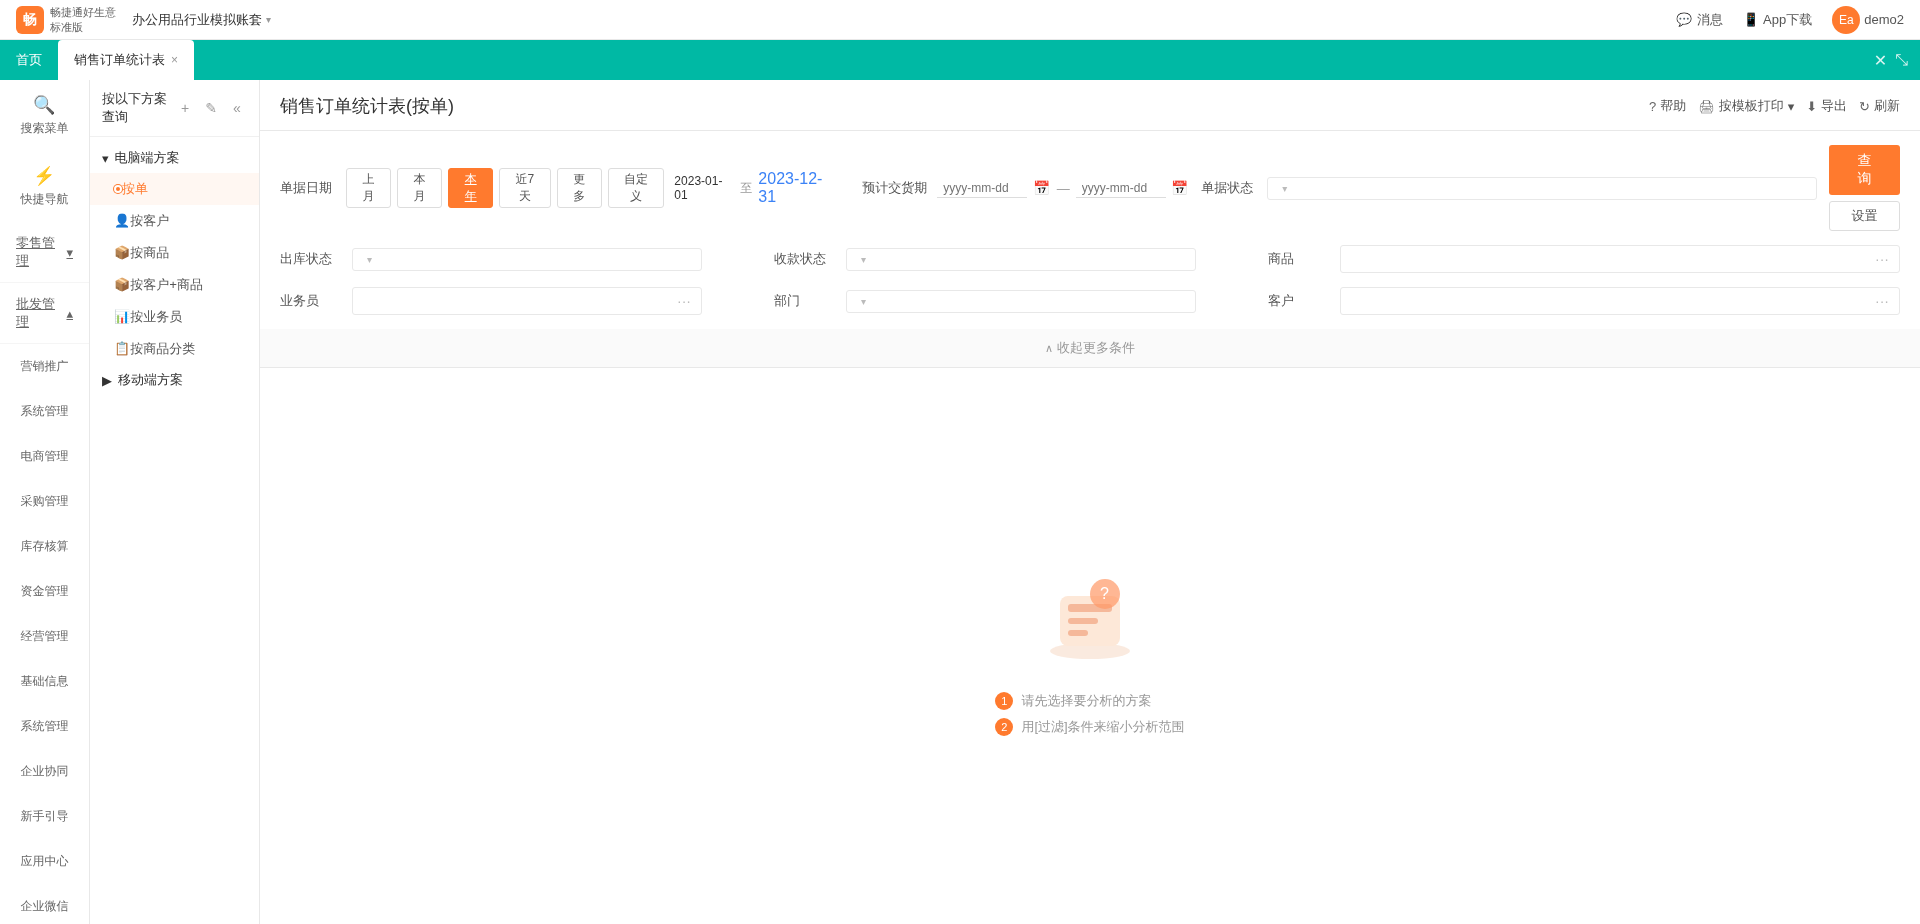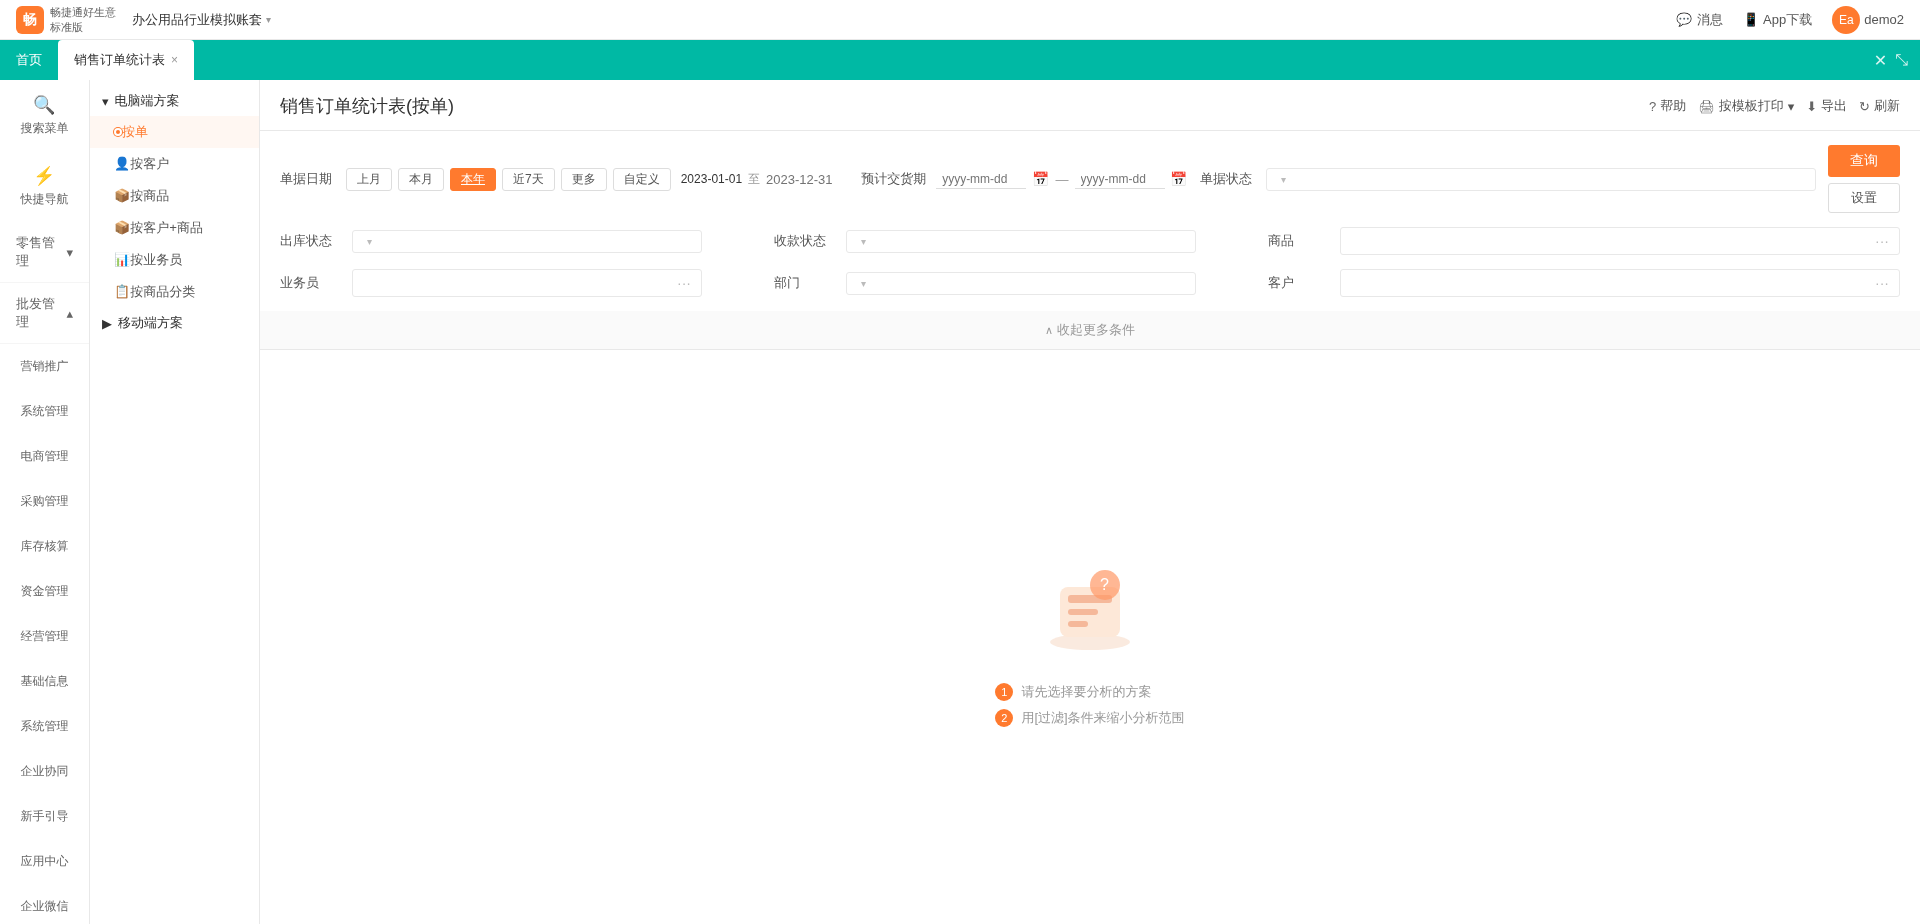--- a/index.html
+++ b/index.html
@@ -77,21 +77,21 @@
     .empty-state { flex: 1; display: flex; flex-direction: column; align-items: center; justify-content: center; gap: 16px; background: #fff; }
     .empty-illustration { width: 120px; height: 120px; }
     .empty-tips { display: flex; flex-direction: column; gap: 8px; }
     .empty-tip { display: flex; align-items: flex-start; gap: 8px; color: #999; font-size: 13px; }
     .tip-num { width: 18px; height: 18px; border-radius: 50%; background: #ff7a2e; color: #fff; font-size: 11px; display: flex; align-items: center; justify-content: center; flex-shrink: 0; }
     .field-block { display: flex; align-items: center; flex: 1; gap: 16px; }
 
     
     .nav-item { display: flex; flex-direction: column; align-items: center; justify-content: center; padding: 14px 4px; cursor: pointer; color: #666; font-size: 12px; gap: 4px; }
     .nav-item .nav-icon { font-size: 18px; }
-    .nav-item-row { display: flex; align-items: center; justify-content: space-between; padding: 12px 16px; cursor: pointer; color: #666; font-size: 13px; width: 100%; border-bottom: 1px solid #f5f5f5; }
+    .nav-item-row { display: flex; align-items: center; justify-content: space-between; padding: 12px 16px; cursor: pointer; color: #666; font-size: 13px; width: 100%; border-bottom: 1px solid #f5f5f5; text-decoration: underline; }
 
     .filter-rows-area { padding: 14px 20px 0 20px; background: #fff; }
     .filter-row-line { display: flex; align-items: center; gap: 12px; margin-bottom: 14px; }
 
     .date-section { display: flex; align-items: center; gap: 10px; }
     .field-section { display: flex; align-items: center; gap: 10px; flex: 1; }
 
     .select-box { display: flex; align-items: center; border: 1px solid #e8e8e8; border-radius: 3px; padding: 5px 10px; background: #fff; cursor: pointer; gap: 4px; }
     .select-box-placeholder { color: #bbb; font-size: 13px; }
     .select-box-arrow { color: #bbb; font-size: 10px; }
@@ -203,20 +203,28 @@
     <div class="nav-item">
       <span>应用中心</span>
     </div>
     <div class="nav-item">
       <span>企业微信</span>
     </div>
 
   </div>
 
   <div class="left-panel">
+    <div class="left-panel-header">
+      <span class="left-panel-title">按以下方案查询</span>
+      <div class="left-panel-actions">
+        <div class="icon-btn">+</div>
+        <div class="icon-btn">✎</div>
+        <div class="icon-btn">«</div>
+      </div>
+    </div>
     <div class="tree-section">
       <div class="tree-group-header">
         <span>▾</span>
         <span>电脑端方案</span>
       </div>
       <div class="tree-item active">
         <div class="active-dot"></div>
         <span>按单</span>
       </div>
       <div class="tree-item">
@@ -281,21 +289,21 @@
             <button class="date-quick-btn">上月</button>
             <button class="date-quick-btn">本月</button>
             <button class="date-quick-btn active">本年</button>
             <button class="date-quick-btn">近7天</button>
             <button class="date-quick-btn">更多</button>
             <button class="date-quick-btn">自定义</button>
           </div>
           <div class="date-range">
             <span style="color:#333; font-size:12px;">2023-01-01</span>
             <span>至</span>
-            <span style="color:#737373; font-size:13px;">2023-12-31</span>
+            <span style="color:#3b82f6; font-size:16px;">2023-12-31</span>
           </div>
         </div>
 
         <div style="flex:1"></div>
 
         <div class="field-section">
           <span class="filter-label">预计交货期</span>
           <div style="display:flex;align-items:center;gap:6px;">
             <input class="date-input" style="border-top: none; border-right: none; border-left: none; border-image: initial; border-bottom: 1px solid rgb(221, 221, 221); color: rgb(187, 187, 187); font-size: 12px; width: 90px; outline: none; background: transparent;" placeholder="yyyy-mm-dd">
             <span style="color:#bbb;font-size:14px;">📅</span>

